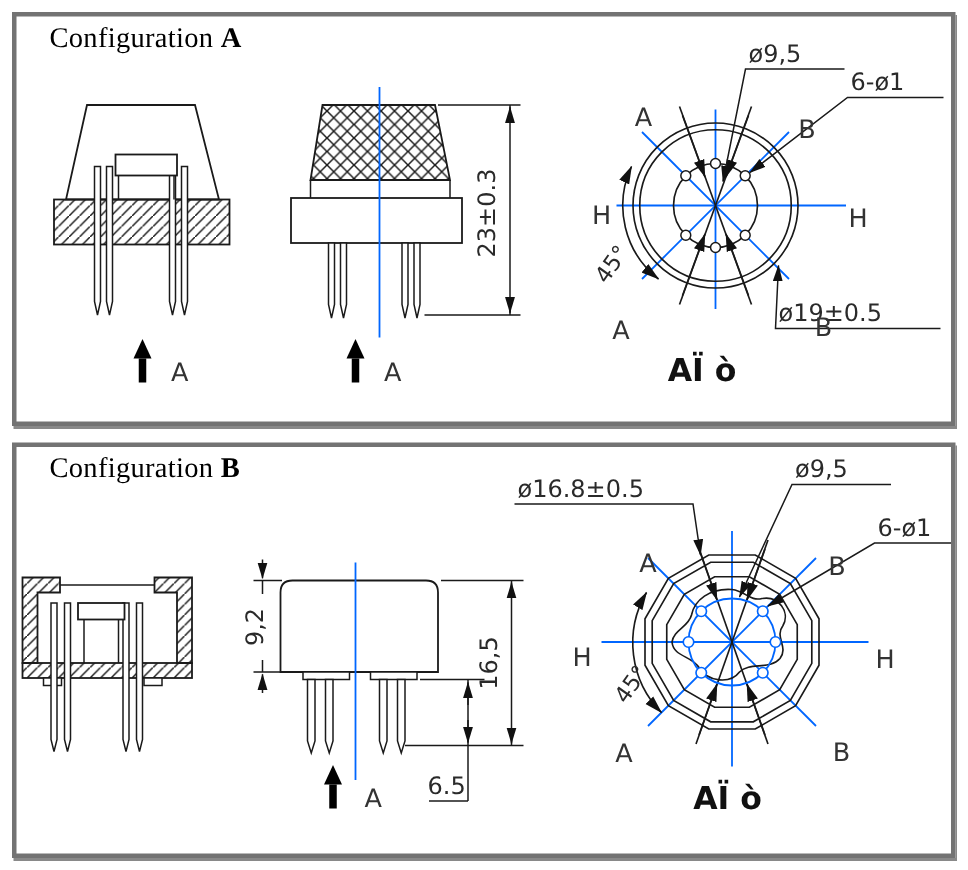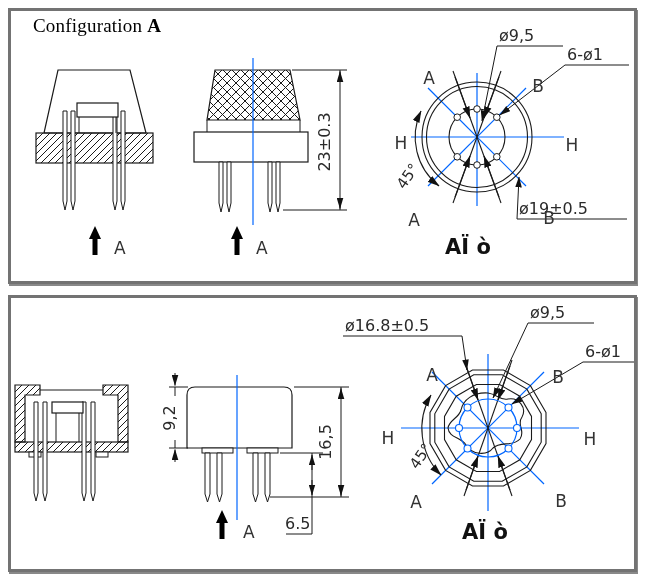--- a/index.html
+++ b/index.html
@@ -128,20 +128,24 @@
       <text class="cap-letter" x="390" y="138" text-anchor="middle">H</text>
       <text class="cap-letter" x="561" y="140" text-anchor="middle">H</text>
       <text class="cap-letter" x="403" y="215" text-anchor="middle">A</text>
       <text class="cap-letter" x="538" y="213" text-anchor="middle">B</text>
       <text class="caption" x="457" y="243" text-anchor="middle">AÏ ò</text>
     </g>
   </svg>
 </div>
 
 <div class="panel" id="panel-b">
+  <div class="panel-title">
+    <span>Configuration</span>
+    <b>B</b>
+  </div>
   <svg width="623" height="271" viewBox="0 0 623 271">
     <defs>
       <pattern id="hatchB" width="7" height="7" patternUnits="userSpaceOnUse">
         <path d="M0,7 L7,0" stroke="#1a1a1a" stroke-width="1"></path>
       </pattern>
       <marker id="arrB" viewBox="0 0 10 6" refX="9.5" refY="3" markerWidth="11" markerHeight="7" orient="auto-start-reverse">
         <path d="M0,0 L10,3 L0,6 Z" fill="#111"></path>
       </marker>
     </defs>
 

